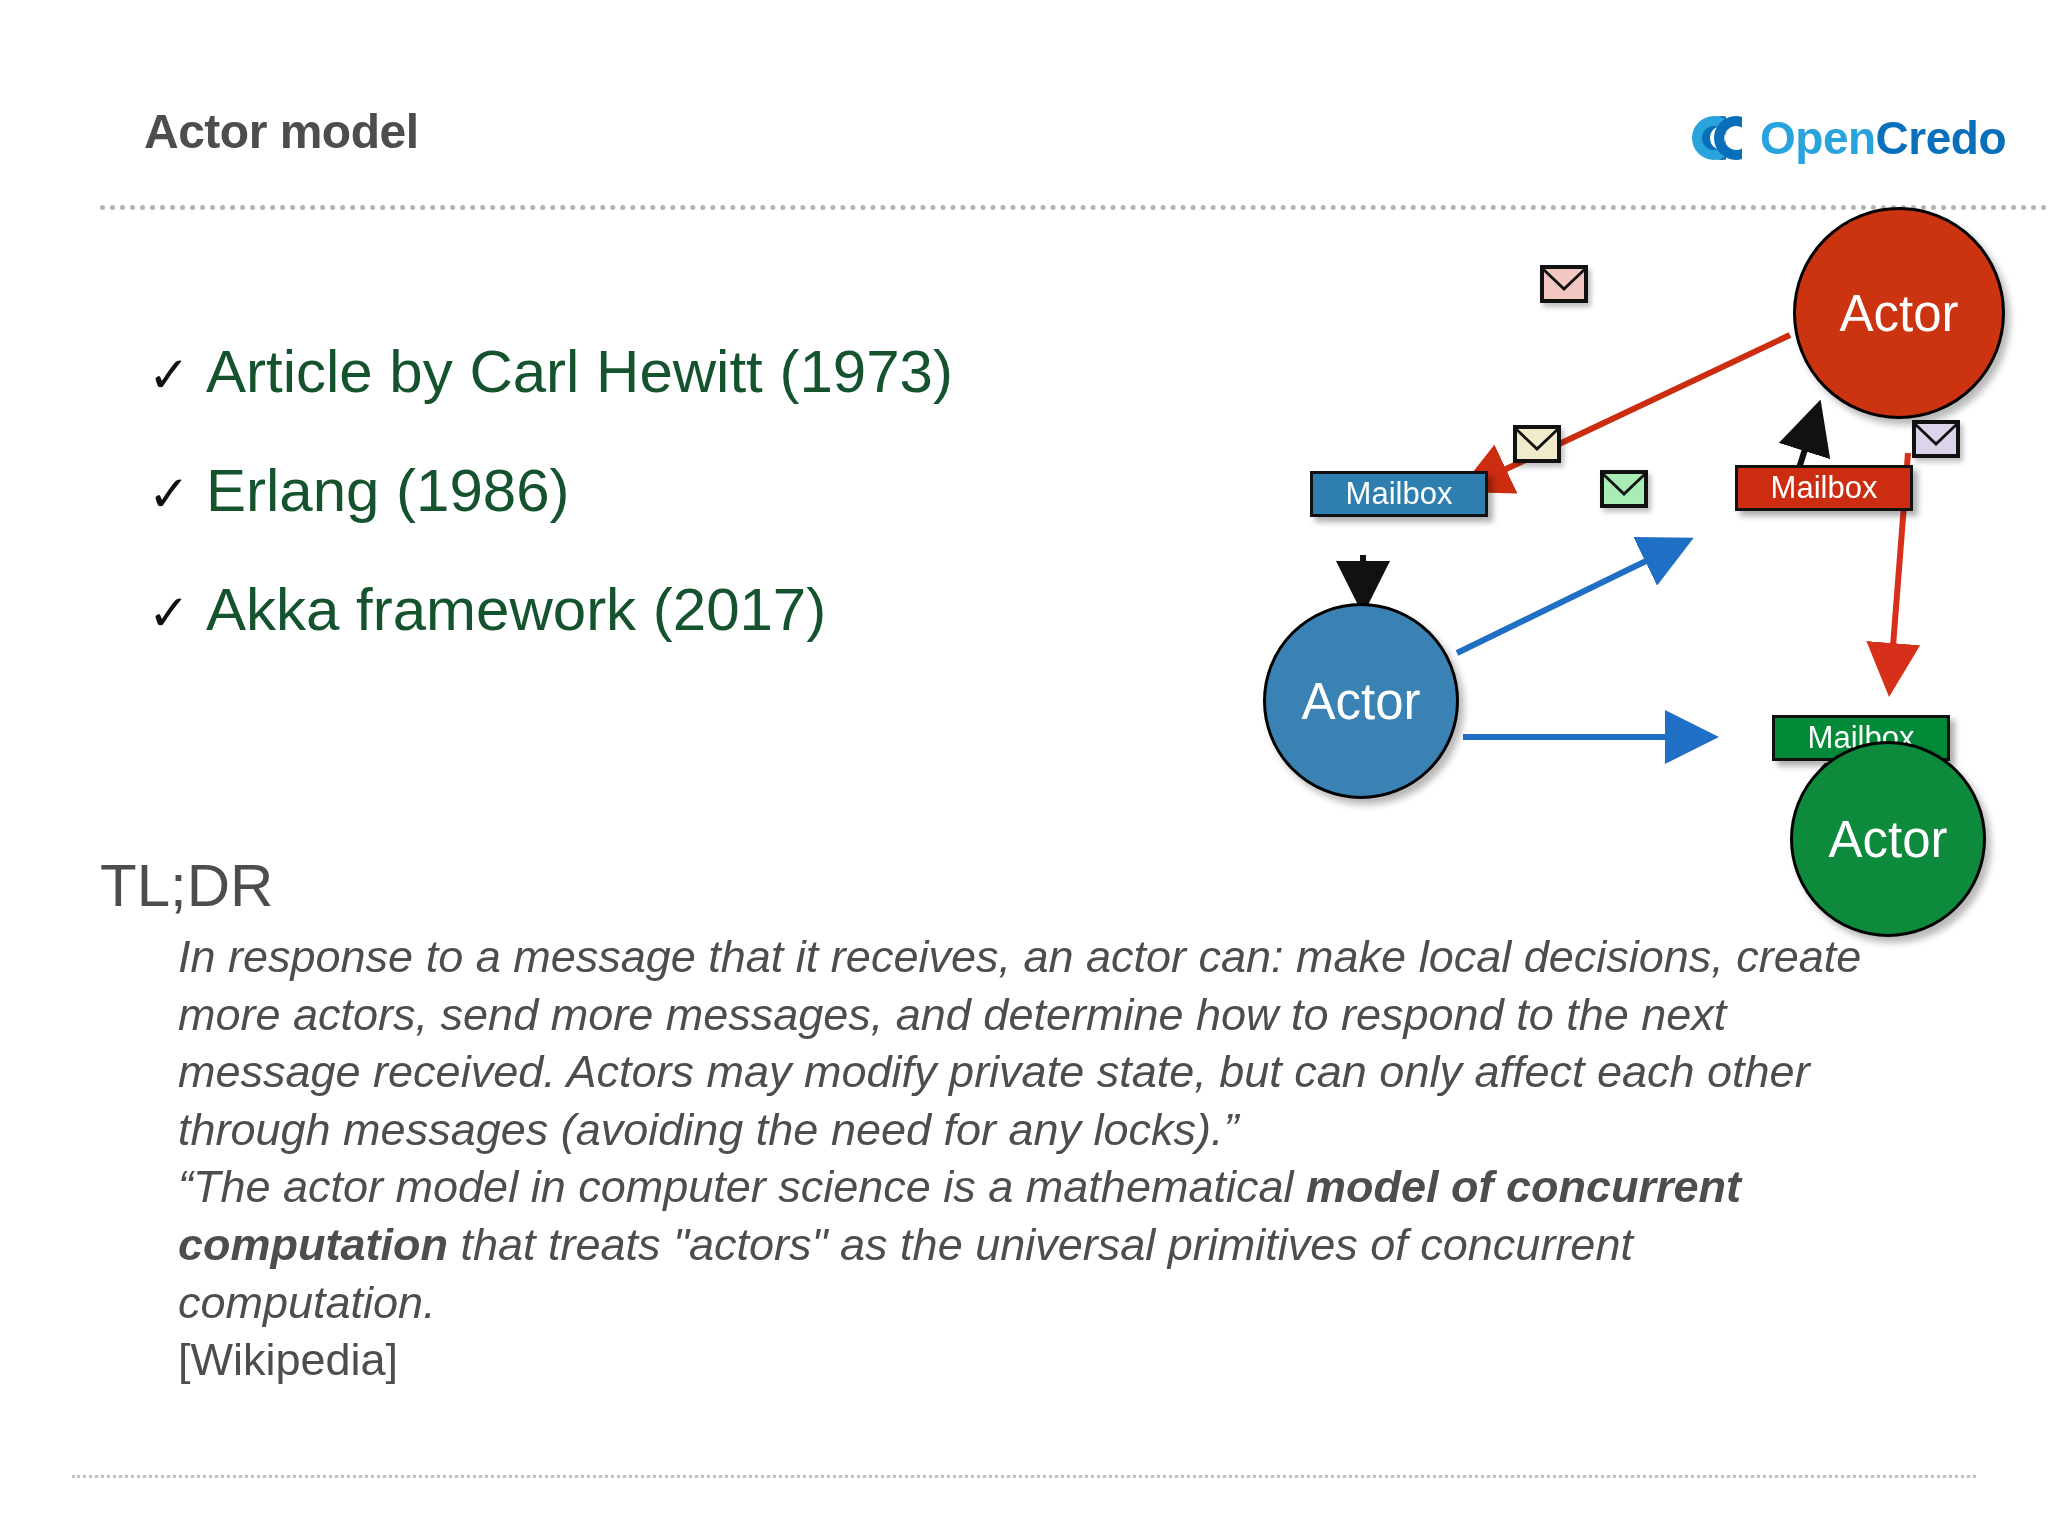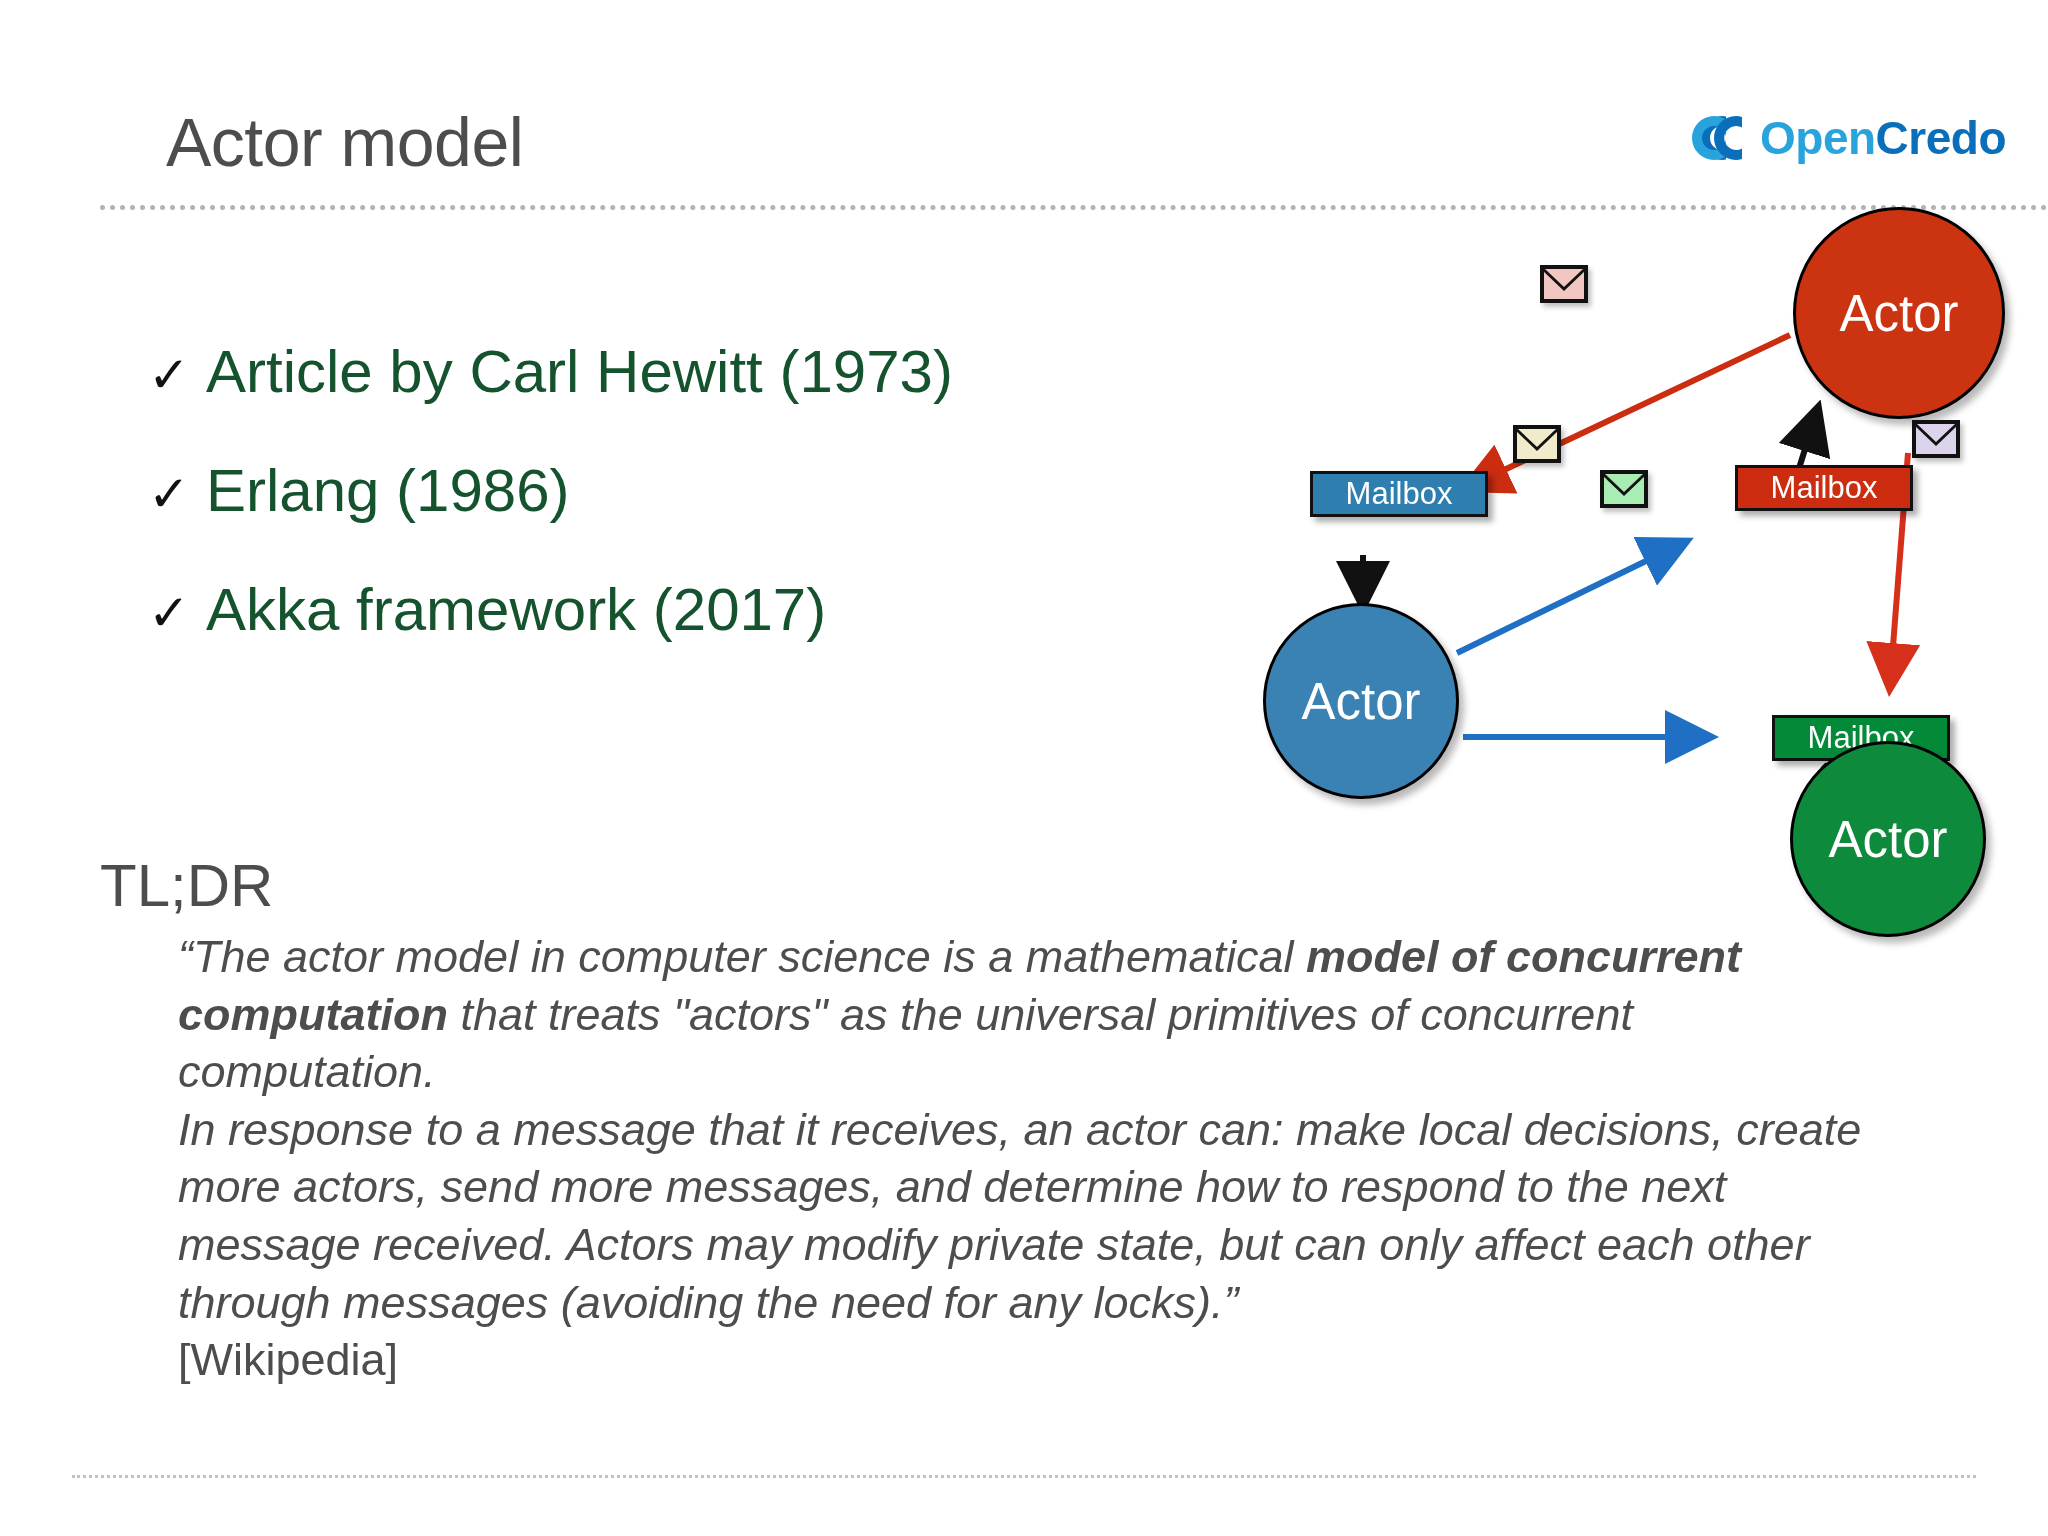--- a/index.html
+++ b/index.html
@@ -11,24 +11,24 @@
     width: 2048px;
     height: 1536px;
     font-family: "Liberation Sans", sans-serif;
     position: relative;
     overflow: hidden;
   }
 
   
   .slide-title {
     position: absolute;
-    left: 166px;
+    left: 144px;
     top: 108px;
-    font-size: 68px;
-    font-weight: normal;
+    font-size: 48px;
+    font-weight: bold;
     color: #4d4d4d;
     letter-spacing: -0.5px;
     line-height: 1;
   }
 
   .logo {
     position: absolute;
     right: 42px;
     top: 112px;
     display: flex;
@@ -216,22 +216,22 @@
   </div>
   <div class="bullet-row">
     <span class="bullet-check">✓</span>
     <span class="bullet-text">Akka framework (2017)</span>
   </div>
 </div>
 
 <div class="tldr-heading">TL;DR</div>
 
 <div class="quote-block">
+  <p class="quote-para">In response to a message that it receives, an actor can: make local decisions, create more actors, send more messages, and determine how to respond to the next message received. Actors may modify private state, but can only affect each other through messages (avoiding the need for any locks).”</p>
   <p class="quote-para"><span>“The actor model in computer science is a mathematical </span><b>model of concurrent computation</b><span> that treats "actors" as the universal primitives of concurrent computation.</span></p>
-  <p class="quote-para">In response to a message that it receives, an actor can: make local decisions, create more actors, send more messages, and determine how to respond to the next message received. Actors may modify private state, but can only affect each other through messages (avoiding the need for any locks).”</p>
   <span class="attribution">[Wikipedia]</span>
 </div>
 
 <div class="diagram">
 
   <svg width="800" height="715" viewBox="0 0 800 715" aria-hidden="true">
     <defs>
       <marker id="ah-red" markerWidth="9" markerHeight="9" refX="7" refY="4.5" orient="auto">
         <path d="M0,0 L9,4.5 L0,9 z" fill="#CC2D10"></path>
       </marker>

